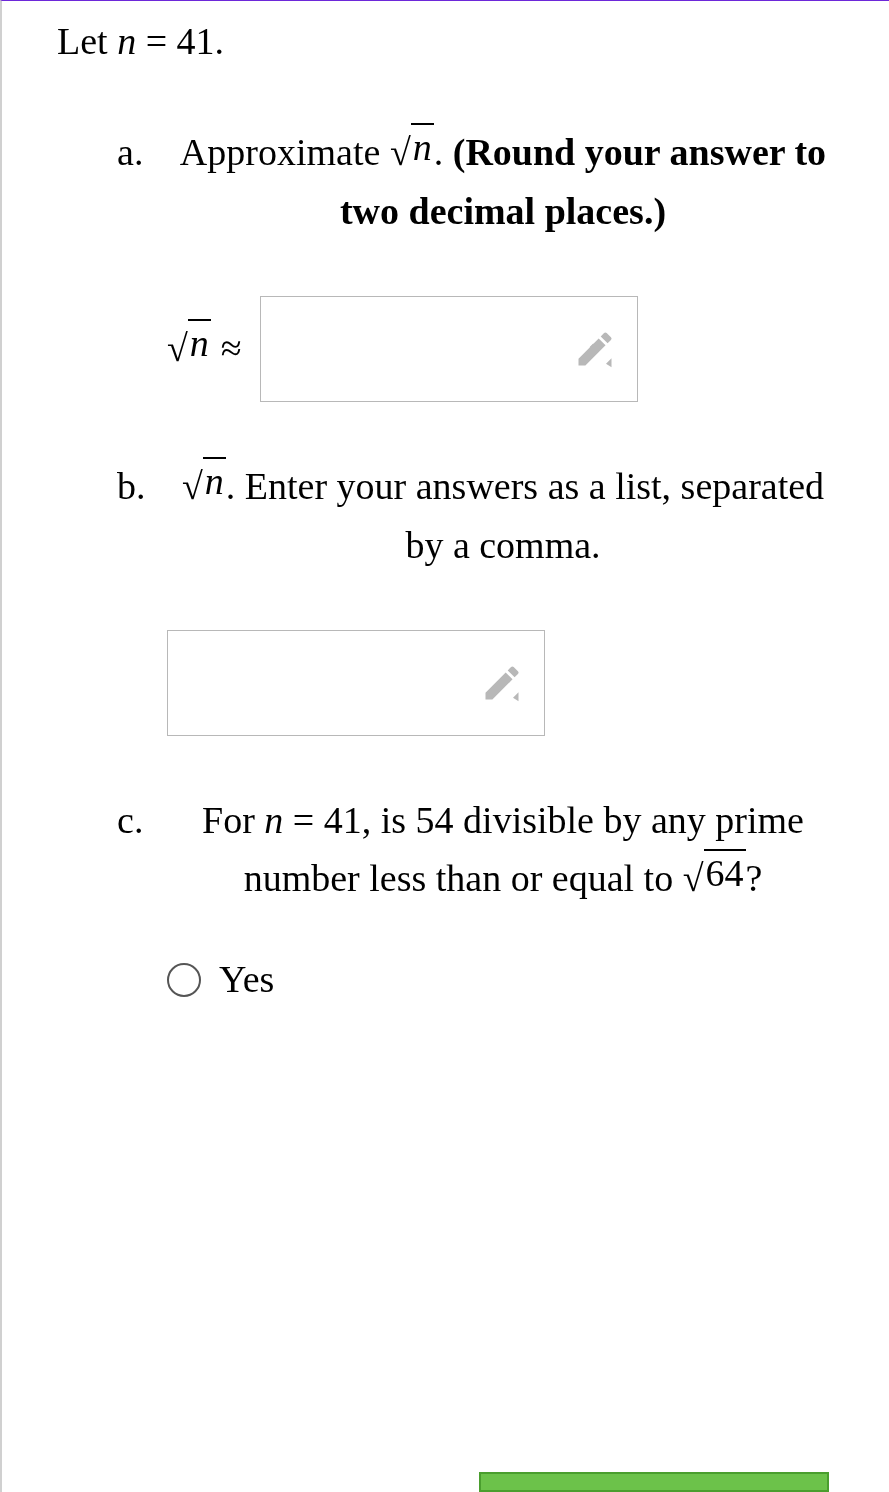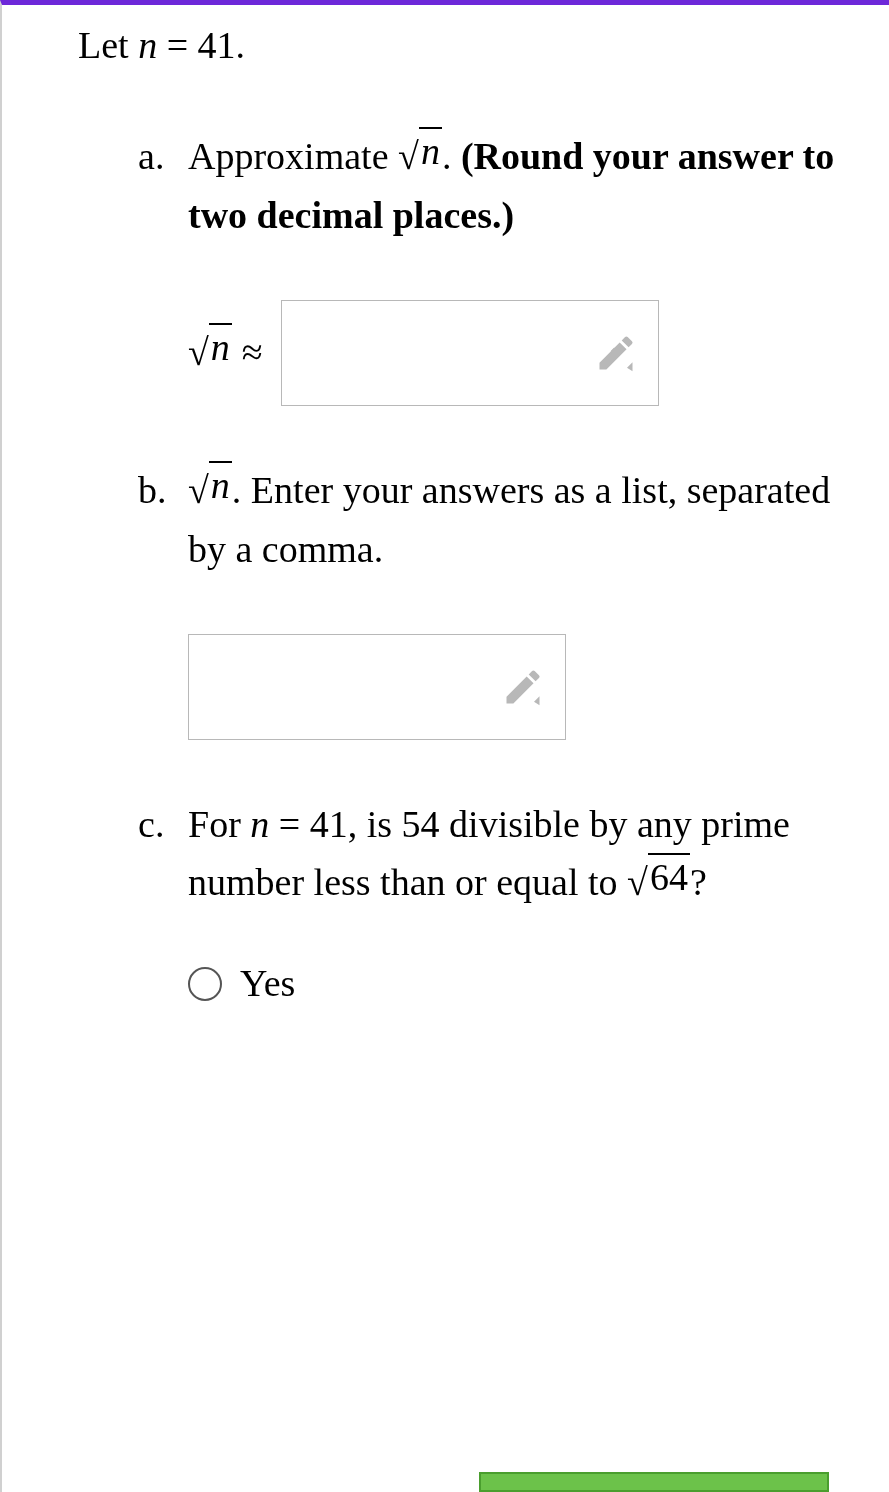--- a/index.html
+++ b/index.html
@@ -6,36 +6,37 @@
   body {
     margin: 0;
     padding: 0;
     font-family: Georgia, 'Times New Roman', serif;
     background: #fff;
     color: #000;
     width: 889px;
   }
   .container {
     border-left: 2px solid #d0d0d0;
-    border-top: 5px solid #6d28d9;
-    padding: 18px 50px 20px 76px;
+    border-top: 1px solid #6d28d9;
+    padding: 18px 50px 20px 55px;
     min-height: 1492px;
     position: relative;
   }
   .intro {
     font-size: 38px;
     margin-bottom: 60px;
     font-family: Georgia, serif;
   }
   .math-i { font-style: italic; font-family: Georgia, serif; }
   ol.parts {
     list-style: none;
     padding: 0;
     margin: 0 0 0 60px;
     counter-reset: part;
+    text-align: center;
   }
   ol.parts > li {
     counter-increment: part;
     position: relative;
     margin-bottom: 55px;
     padding-left: 50px;
     font-size: 38px;
     line-height: 1.55;
   }
   ol.parts > li::before {

